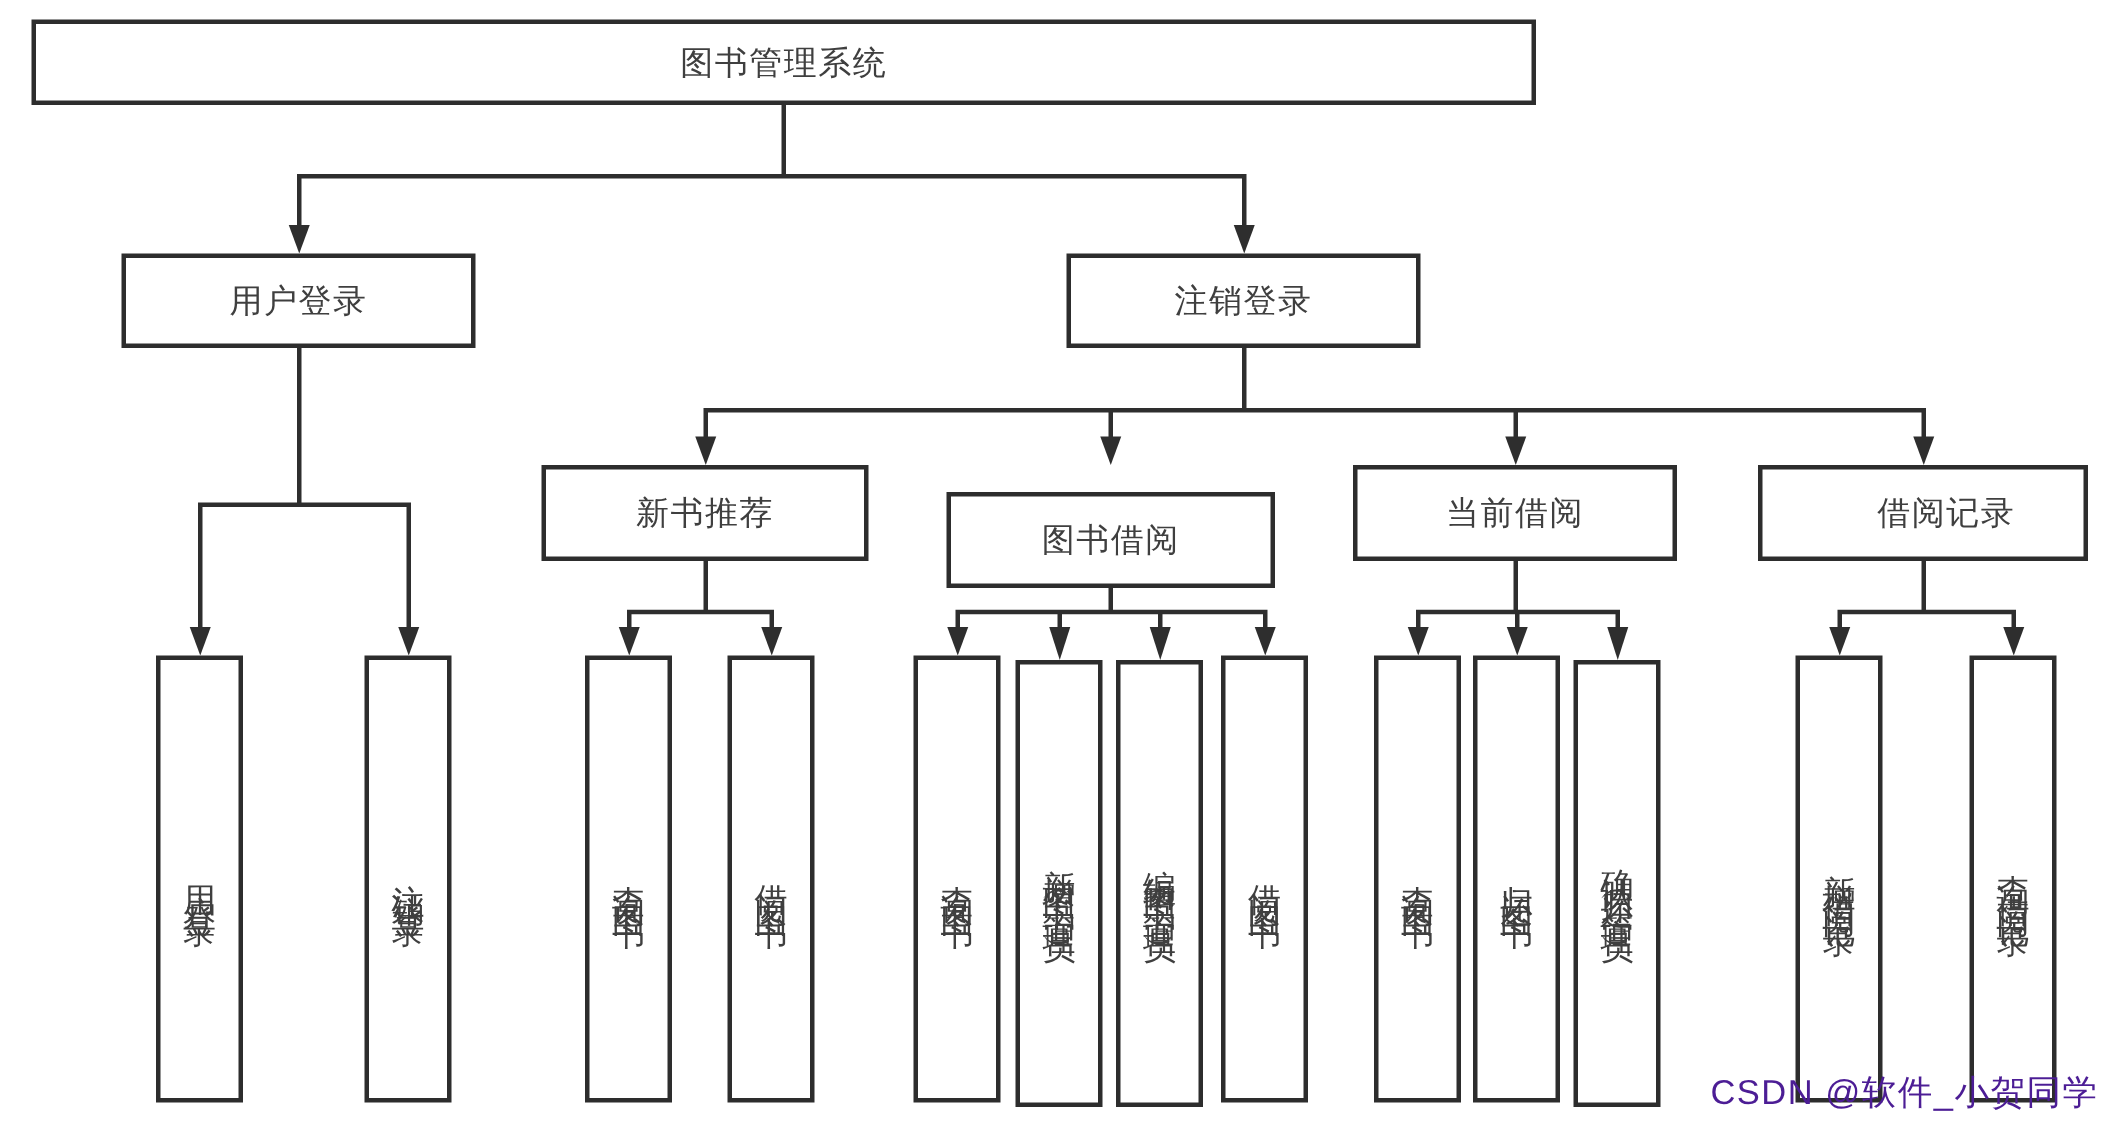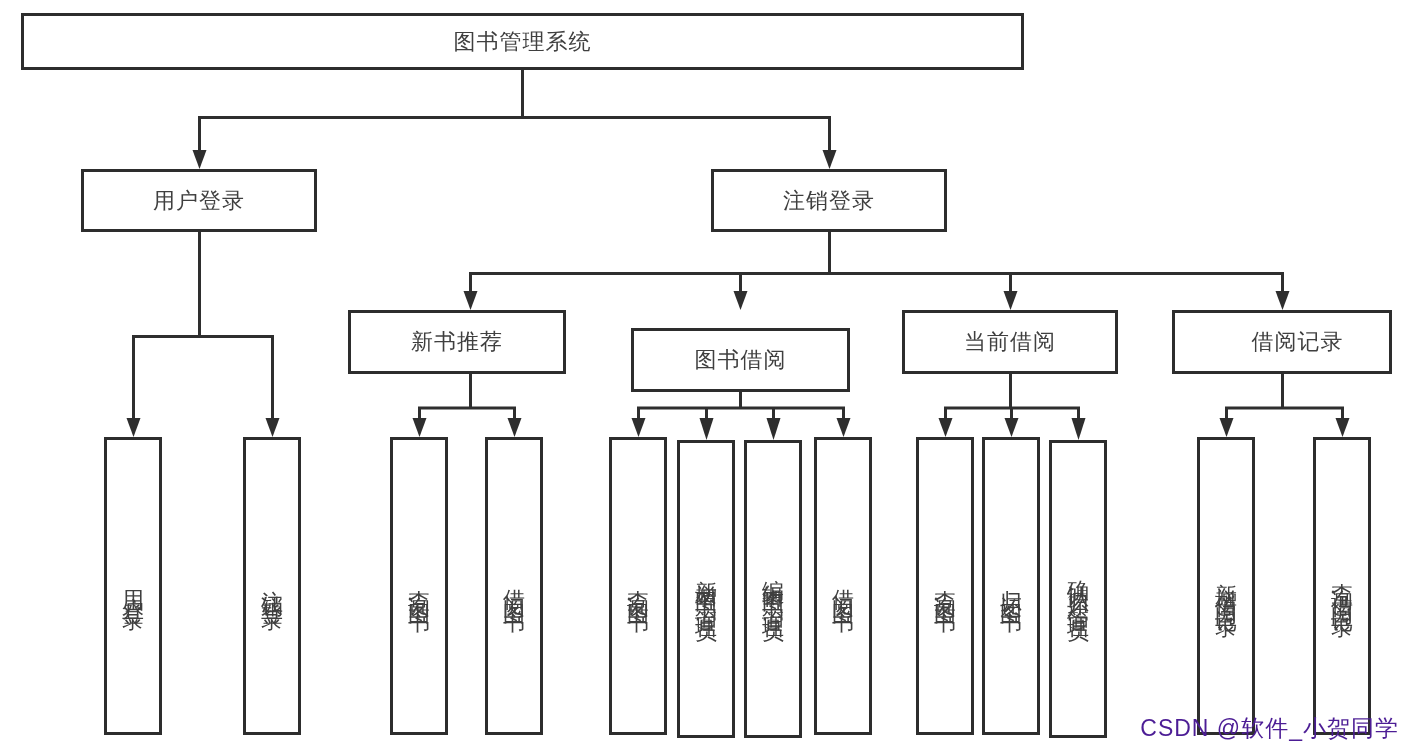--- a/index.html
+++ b/index.html
@@ -111,21 +111,21 @@
     <span>图书管理系统</span>
   </div>
 
   <div class="node" style="left:81px; top:169px; width:236px; height:63px;">
     <span>用户登录</span>
   </div>
   <div class="node" style="left:711px; top:169px; width:236px; height:63px;">
     <span>注销登录</span>
   </div>
 
-  <div class="node" style="left:348px; top:310px; width:218px; height:64px;">
+  <div class="node" style="left:361px; top:310px; width:218px; height:64px;">
     <span>新书推荐</span>
   </div>
   <div class="node" style="left:631px; top:310px; width:219px; height:64px;margin-top:18px;">
     <span>图书借阅</span>
   </div>
   <div class="node" style="left:902px; top:310px; width:216px; height:64px;">
     <span>当前借阅</span>
   </div>
   <div class="node" style="left:1172px; top:310px; width:220px; height:64px;padding-left:31px;">
     <span>借阅记录</span>

